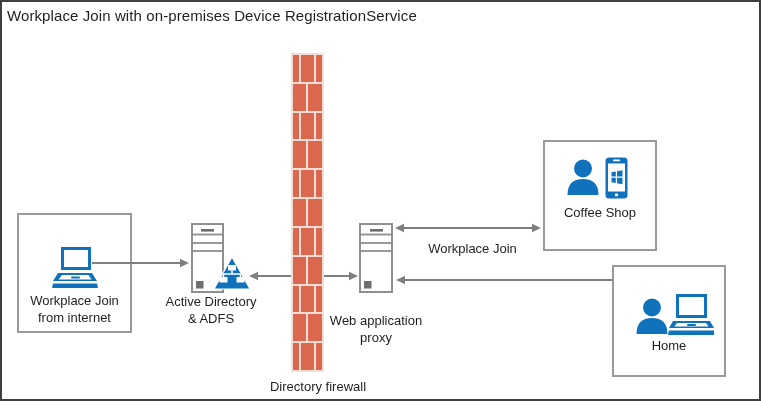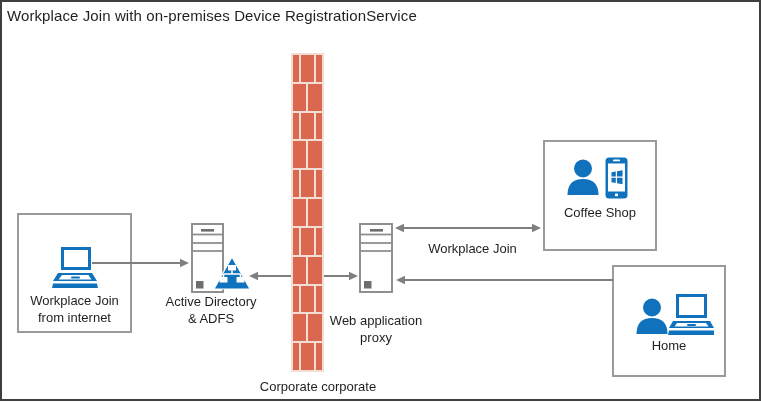--- a/index.html
+++ b/index.html
@@ -141,21 +141,21 @@
         <div class="brick" style="flex: 1.4 1 0%;"></div>
         <div class="brick" style="flex: 1.5 1 0%;"></div>
       </div>
       <div class="fw-row">
         <div class="brick" style="flex: 0.8 1 0%;"></div>
         <div class="brick" style="flex: 1.9 1 0%;"></div>
         <div class="brick" style="flex: 0.8 1 0%;"></div>
       </div>
     </div>
   <div class="label" style="left:238px;top:378px;width:160px;">
-    <span>Corporate corporate</span>
+    <span>Directory firewall</span>
   </div>
 
   <svg class="icon" style="left:359px;top:223px;z-index:1;" width="34" height="70" viewBox="0 0 34 70">
     <rect class="srv-outline" x="1" y="1" width="32" height="68"></rect>
     <rect class="srv-dark" x="11" y="6" width="13" height="2.6"></rect>
     <line class="srv-line" x1="2" y1="11.5" x2="32" y2="11.5"></line>
     <line class="srv-line" x1="2" y1="20" x2="32" y2="20"></line>
     <line class="srv-line" x1="2" y1="28" x2="32" y2="28"></line>
     <rect class="srv-dark" x="5" y="58" width="7.5" height="7.5"></rect>
   </svg>

